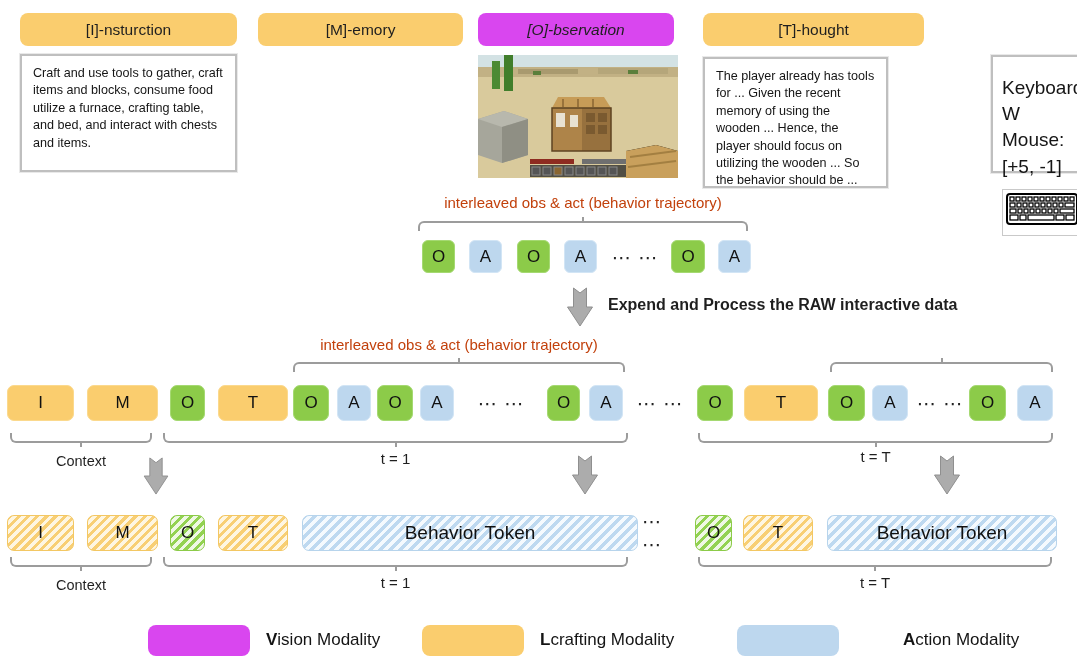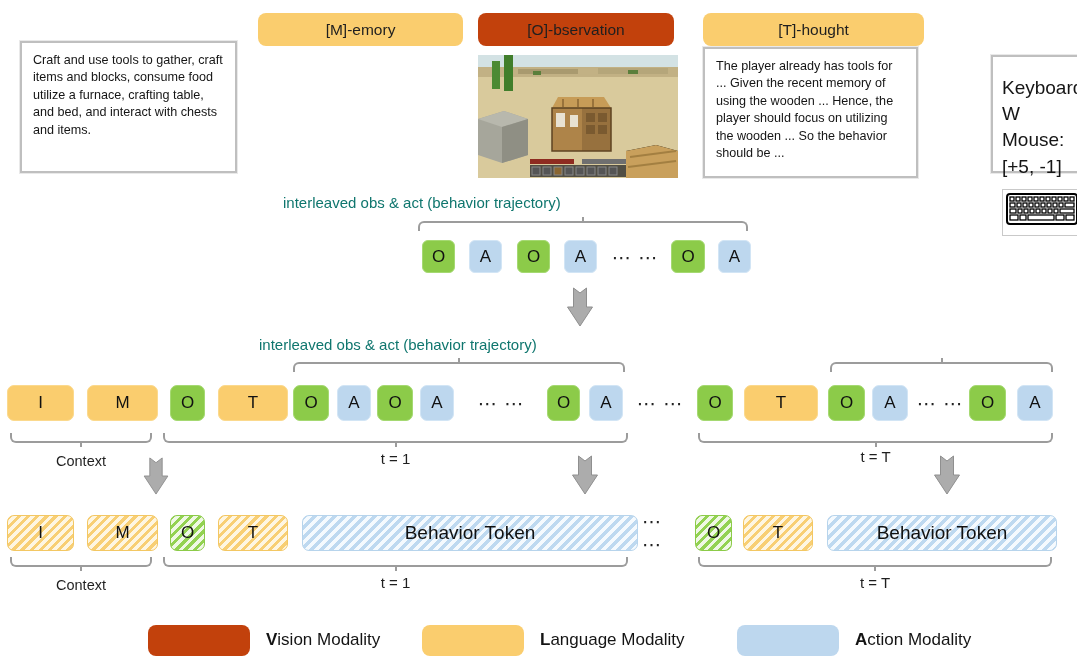--- a/index.html
+++ b/index.html
@@ -4,21 +4,21 @@
 <style>
   * { margin:0; padding:0; box-sizing:border-box; }
   body { background:#ffffff; font-family:"Liberation Sans", sans-serif; }
   .canvas { position:relative; width:1077px; height:663px; background:#fff; overflow:hidden; color:#1b1b1b; }
   .abs { position:absolute; }
 
   
   .pill { position:absolute; top:13px; height:33px; border-radius:8px; display:flex; align-items:center; justify-content:center;
           font-size:15.5px; color:#1f1f1f; }
   .c-lang { background:#FACD6E; }
-  .c-vis  { background:#c2410c; }
+  .c-vis  { background:#d946ef;font-style:italic; }
   .c-act  { background:#BDD7EE; }
 
   
   .cbox { position:absolute; background:#fff; border:2px solid #BFBFBF; box-shadow:0 0 0 1px #e9e9e9; padding:9px 11px;
           font-size:12.6px; line-height:1.38; color:#151515; }
 
   
   .tok { position:absolute; height:36px; border-radius:7px; display:flex; align-items:center; justify-content:center;
          font-size:17px; color:#111; }
   .tok-s { height:33px; border-radius:6px; }
@@ -37,34 +37,35 @@
   
   .brace-t { position:absolute; height:10px; border-top:2px solid #9c9c9c; border-left:2px solid #9c9c9c; border-right:2px solid #9c9c9c; border-radius:6px 6px 0 0; }
   .brace-t::after { content:""; position:absolute; left:50%; bottom:100%; width:2px; height:6px; background:#9c9c9c; transform:translateX(-50%); }
   .brace-b { position:absolute; height:10px; border-bottom:2px solid #9c9c9c; border-left:2px solid #9c9c9c; border-right:2px solid #9c9c9c; border-radius:0 0 6px 6px; }
   .brace-b::after { content:""; position:absolute; left:50%; top:100%; width:2px; height:6px; background:#9c9c9c; transform:translateX(-50%); }
 
   .lbl { position:absolute; text-align:center; font-size:15px; color:#1f1f1f; }
   .lbl-sm { font-size:14.5px; }
   .bold { font-weight:bold; }
 
-  .seq-title { position:absolute; font-size:15px; color:#0f766e; }
+  .seq-title { position:absolute; text-align:center; font-size:15px; color:#c2410c; }
 
   
   .sw { position:absolute; top:625px; width:102px; height:31px; border-radius:8px; }
   .leg-t { position:absolute; top:630px; font-size:17px; color:#141414; }
 
   .arrow { position:absolute; }
 </style>
 </head>
 <body>
 
 <div class="canvas">
 
-  <div class="cbox" style="left:20px;top:41px;width:217px;height:132px">Craft and use tools to gather, craft items and blocks, consume food utilize a furnace, crafting table, and bed, and interact with chests and items.</div>
+  <div class="pill c-lang" style="left:20px;width:217px">[I]-nsturction</div>
+  <div class="cbox" style="left:20px;top:54px;width:217px;height:118px">Craft and use tools to gather, craft items and blocks, consume food utilize a furnace, crafting table, and bed, and interact with chests and items.</div>
 
   <div class="pill c-lang" style="left:258px;width:205px">[M]-emory</div>
 
   <div class="pill c-vis" style="left:478px;width:196px">[O]-bservation</div>
   <div class="abs" style="left:478px;top:55px;width:200px;height:123px">
     <svg width="200" height="123" viewBox="0 0 200 123">
       <rect x="0" y="0" width="200" height="123" fill="#D9CA9C"></rect>
       <rect x="0" y="0" width="200" height="14" fill="#D3E2E4"></rect>
       <rect x="0" y="12" width="200" height="10" fill="#C2B184"></rect>
       <rect x="40" y="14" width="60" height="5" fill="#A99A6F"></rect>
@@ -101,21 +102,21 @@
       <rect x="76" y="112" width="8" height="8" fill="#8a6632" stroke="#888" stroke-width="1"></rect>
       <rect x="87" y="112" width="8" height="8" fill="#555" stroke="#888" stroke-width="1"></rect>
       <rect x="98" y="112" width="8" height="8" fill="#555" stroke="#888" stroke-width="1"></rect>
       <rect x="109" y="112" width="8" height="8" fill="#555" stroke="#888" stroke-width="1"></rect>
       <rect x="120" y="112" width="8" height="8" fill="#555" stroke="#888" stroke-width="1"></rect>
       <rect x="131" y="112" width="8" height="8" fill="#555" stroke="#888" stroke-width="1"></rect>
     </svg>
   </div>
 
   <div class="pill c-lang" style="left:703px;width:221px">[T]-hought</div>
-  <div class="cbox" style="left:703px;top:47px;width:215px;height:131px">The player already has tools for ... Given the recent memory of using the wooden ... Hence, the player should focus on utilizing the wooden ... So the behavior should be ...</div>
+  <div class="cbox" style="left:703px;top:57px;width:185px;height:131px">The player already has tools for ... Given the recent memory of using the wooden ... Hence, the player should focus on utilizing the wooden ... So the behavior should be ...</div>
 
   <div class="cbox" style="left:991px;top:55px;width:123px;height:118px;font-size:19px;padding:18px 19px 6px 9px">
     <div>Keyboard: W</div>
     <div>Mouse: [+5, -1]</div>
     <div style="margin-top:9px;border:1px solid #c9c9c9;padding:3px;display:flex;align-items:center;gap:4px;width:101px">
       <span>
         <svg width="72" height="32" viewBox="0 0 72 32">
           <rect x="1" y="1" width="70" height="30" rx="3" fill="#fff" stroke="#000" stroke-width="2"></rect>
           <g fill="none" stroke="#000" stroke-width="1.3">
             <rect x="4" y="4" width="4" height="4"></rect>
@@ -174,20 +175,21 @@
   <div class="tok tok-s t-act" style="left:564px;top:240px;width:33px">A</div>
   <div class="dots" style="left:601px;top:239px;width:68px">⋯ ⋯</div>
   <div class="tok tok-s t-vis" style="left:671px;top:240px;width:34px">O</div>
   <div class="tok tok-s t-act" style="left:718px;top:240px;width:33px">A</div>
 
   <div class="arrow" style="left:565px;top:287px">
     <svg width="30" height="40" viewBox="0 0 26 40">
         <polygon points="6.5,1 13,6 19.5,1 19.5,20 25.5,20 13,39 0.5,20 6.5,20" fill="#ACACAC" stroke="#8F8F8F" stroke-width="1"></polygon>
       </svg>
   </div>
+  <div class="lbl bold" style="left:608px;top:296px;width:400px;text-align:left;font-size:16px">Expend and Process the RAW interactive data</div>
 
   <div class="seq-title" style="left:259px;top:336px;width:400px">interleaved obs &amp; act (behavior trajectory)</div>
   <div class="brace-t" style="left:293px;top:362px;width:332px"></div>
   <div class="brace-t" style="left:830px;top:362px;width:223px"></div>
 
   <div class="tok t-lang" style="left:7px;top:385px;width:67px">I</div>
   <div class="tok t-lang" style="left:87px;top:385px;width:71px">M</div>
   <div class="tok t-vis" style="left:170px;top:385px;width:35px">O</div>
   <div class="tok t-lang" style="left:218px;top:385px;width:70px">T</div>
   <div class="tok t-vis" style="left:293px;top:385px;width:36px">O</div>
@@ -243,18 +245,18 @@
   <div class="brace-b" style="left:163px;top:557px;width:465px"></div>
   <div class="brace-b" style="left:698px;top:557px;width:354px"></div>
   <div class="lbl lbl-sm" style="left:10px;top:577px;width:142px">Context</div>
   <div class="lbl" style="left:163px;top:574px;width:465px">t = 1</div>
   <div class="lbl" style="left:698px;top:574px;width:354px">t = T</div>
 
   <div class="sw c-vis" style="left:148px"></div>
   <div class="leg-t" style="left:266px"><span class="bold">V</span><span>ision Modality</span></div>
 
   <div class="sw c-lang" style="left:422px"></div>
-  <div class="leg-t" style="left:540px"><span class="bold">L</span><span>anguage Modality</span></div>
+  <div class="leg-t" style="left:540px"><span class="bold">L</span><span>crafting Modality</span></div>
 
   <div class="sw c-act" style="left:737px"></div>
-  <div class="leg-t" style="left:855px"><span class="bold">A</span><span>ction Modality</span></div>
+  <div class="leg-t" style="left:903px"><span class="bold">A</span><span>ction Modality</span></div>
 
 </div>
 
 </body></html>

